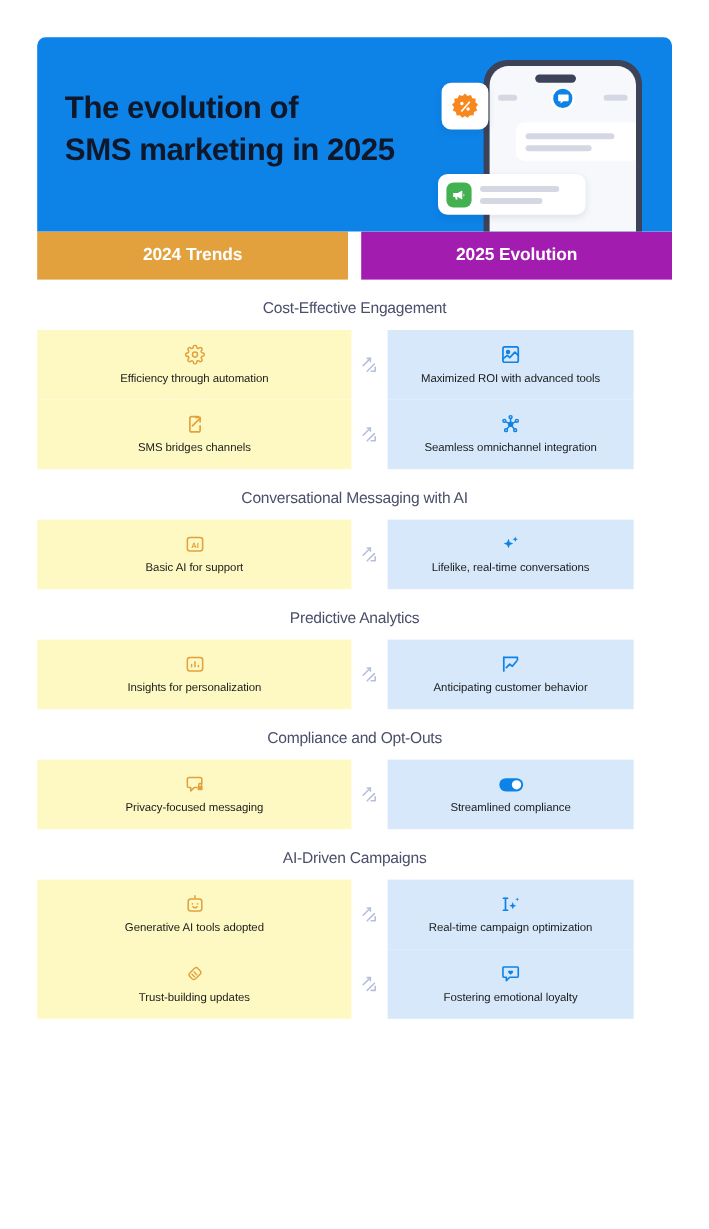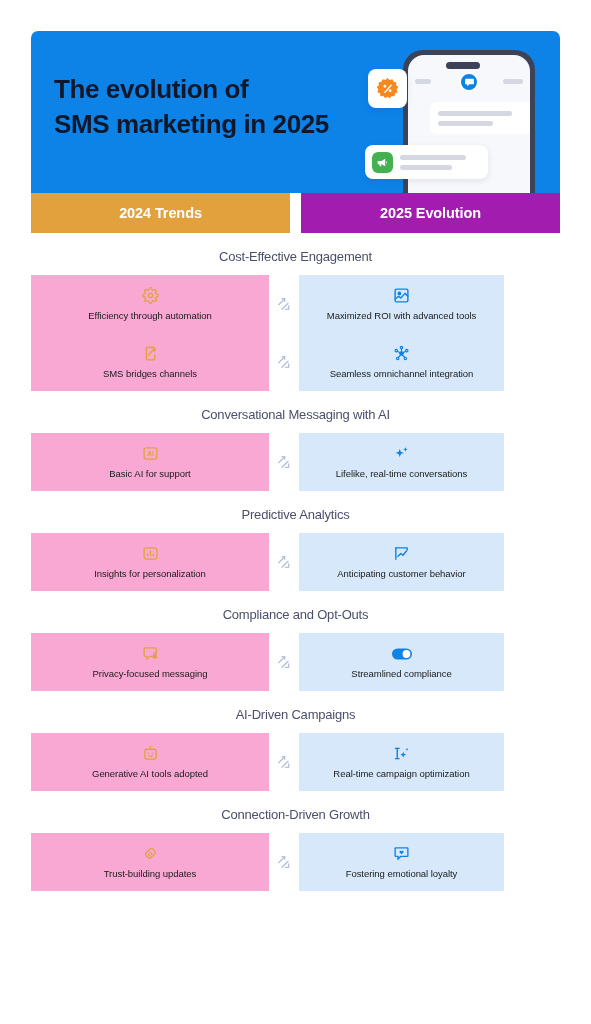--- a/index.html
+++ b/index.html
@@ -207,22 +207,22 @@
 
   .panel {
     display: flex;
     flex-direction: column;
     align-items: center;
     justify-content: center;
     gap: 5px;
     height: 58px;
   }
   .panel-left {
-    width: 238px;
-    background: #f9a8d4;
+    width: 262px;
+    background: #fef9c3;
   }
   .panel-right {
     width: 205px;
     background: #d6e8f9;
   }
   .connector {
     width: 30px;
     display: flex;
     align-items: center;
     justify-content: center;
@@ -481,21 +481,20 @@
             <rect x="2.5" y="4" width="7" height="1.8" rx="0.9"></rect>
             <rect x="2.5" y="18.2" width="7" height="1.8" rx="0.9"></rect>
             <path d="M14.5 9.5l1.2 3 3 1.2-3 1.2-1.2 3-1.2-3-3-1.2 3-1.2z"></path>
             <path d="M19.8 4l.6 1.6 1.6.6-1.6.6-.6 1.6-.6-1.6-1.6-.6 1.6-.6z"></path>
           </svg>
         </span>
         <span class="panel-label">Real-time campaign optimization</span>
       </div>
     </div>
 
-    <div class="section-heading">Connection-Driven Growth</div>
     <div class="row">
       <div class="panel panel-left">
         <span class="panel-icon">
           <svg width="17" height="17" viewBox="0 0 24 24" fill="none" stroke="#e2a13c" stroke-width="1.7" stroke-linecap="round" stroke-linejoin="round">
             <path d="M11.5 5.5L6 11a3 3 0 0 0 0 4.2l2.5 2.5a3 3 0 0 0 4.2 0L18 12.5a3 3 0 0 0 0-4.2l-2.3-2.3a3 3 0 0 0-4.2-.5z"></path>
             <path d="M8.5 12.5l3 3M11 10l3 3"></path>
           </svg>
         </span>
         <span class="panel-label">Trust-building updates</span>
       </div>

